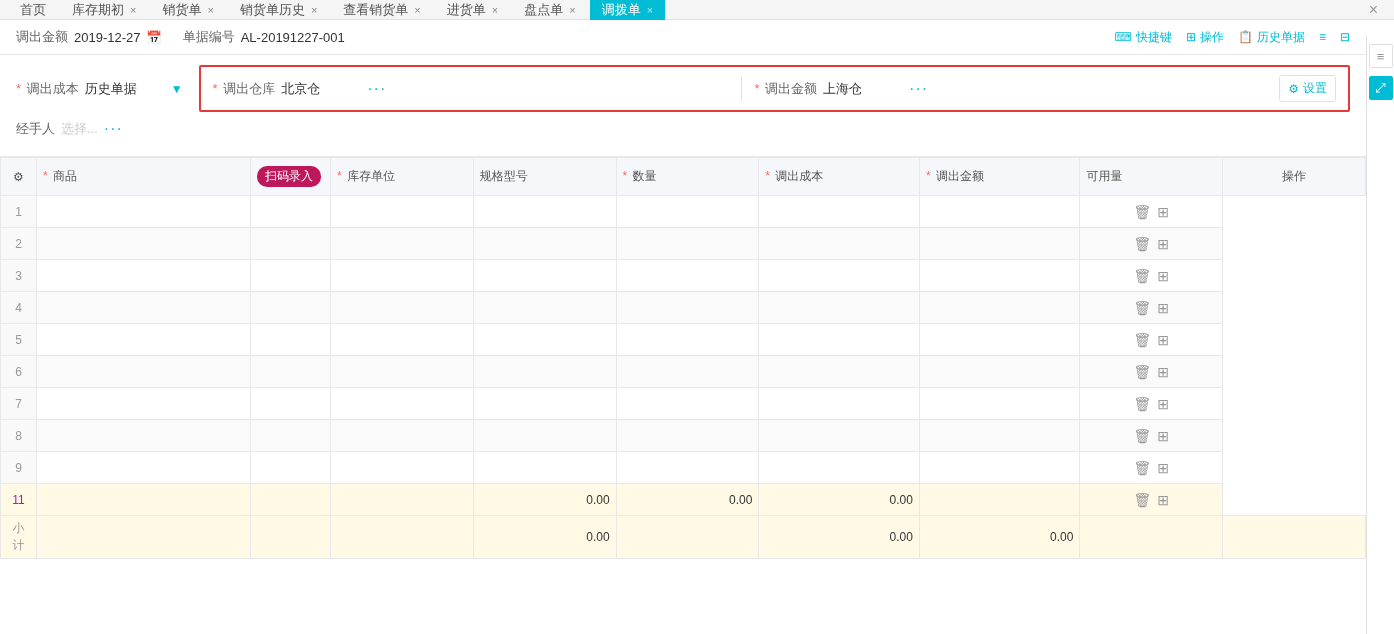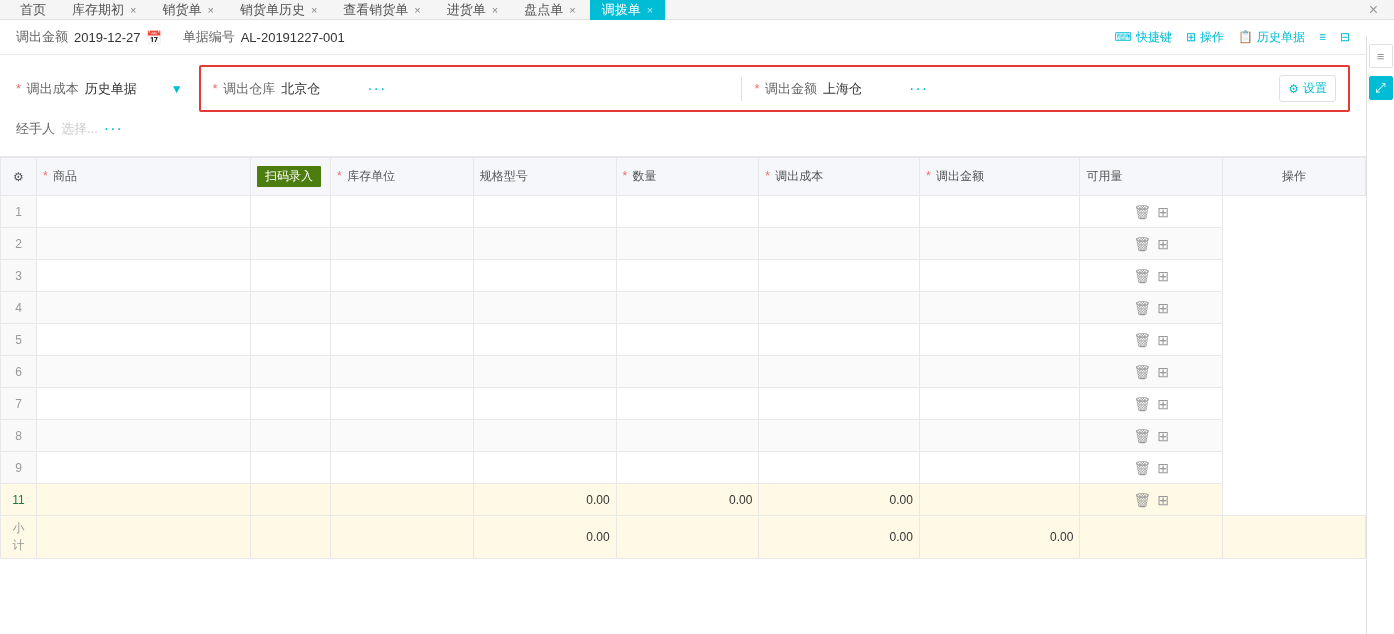--- a/index.html
+++ b/index.html
@@ -197,40 +197,40 @@
       background: #f9f9f9;
     }
     tbody td.subtotal {
       background: #fff9e6;
       font-size: 12px;
       color: #333;
     }
     tbody td.subtotal-label {
       background: #fff9e6;
       text-align: center;
-      color: #15803d;
+      color: #a21caf;
     }
     .op-cell {
       display: flex;
       gap: 6px;
       align-items: center;
       justify-content: center;
     }
     .op-btn {
       cursor: pointer;
       color: #999;
       font-size: 14px;
     }
 
     
     .scan-btn {
-      background: #4d7c0f;
+      background: #be185d;
       color: #fff;
       border: none;
-      border-radius: 1px;
+      border-radius: 10px;
       padding: 2px 8px;
       font-size: 12px;
       cursor: pointer;
     }
 
     
     .right-panel {
       position: fixed;
       right: 0;
       top: 36px;

